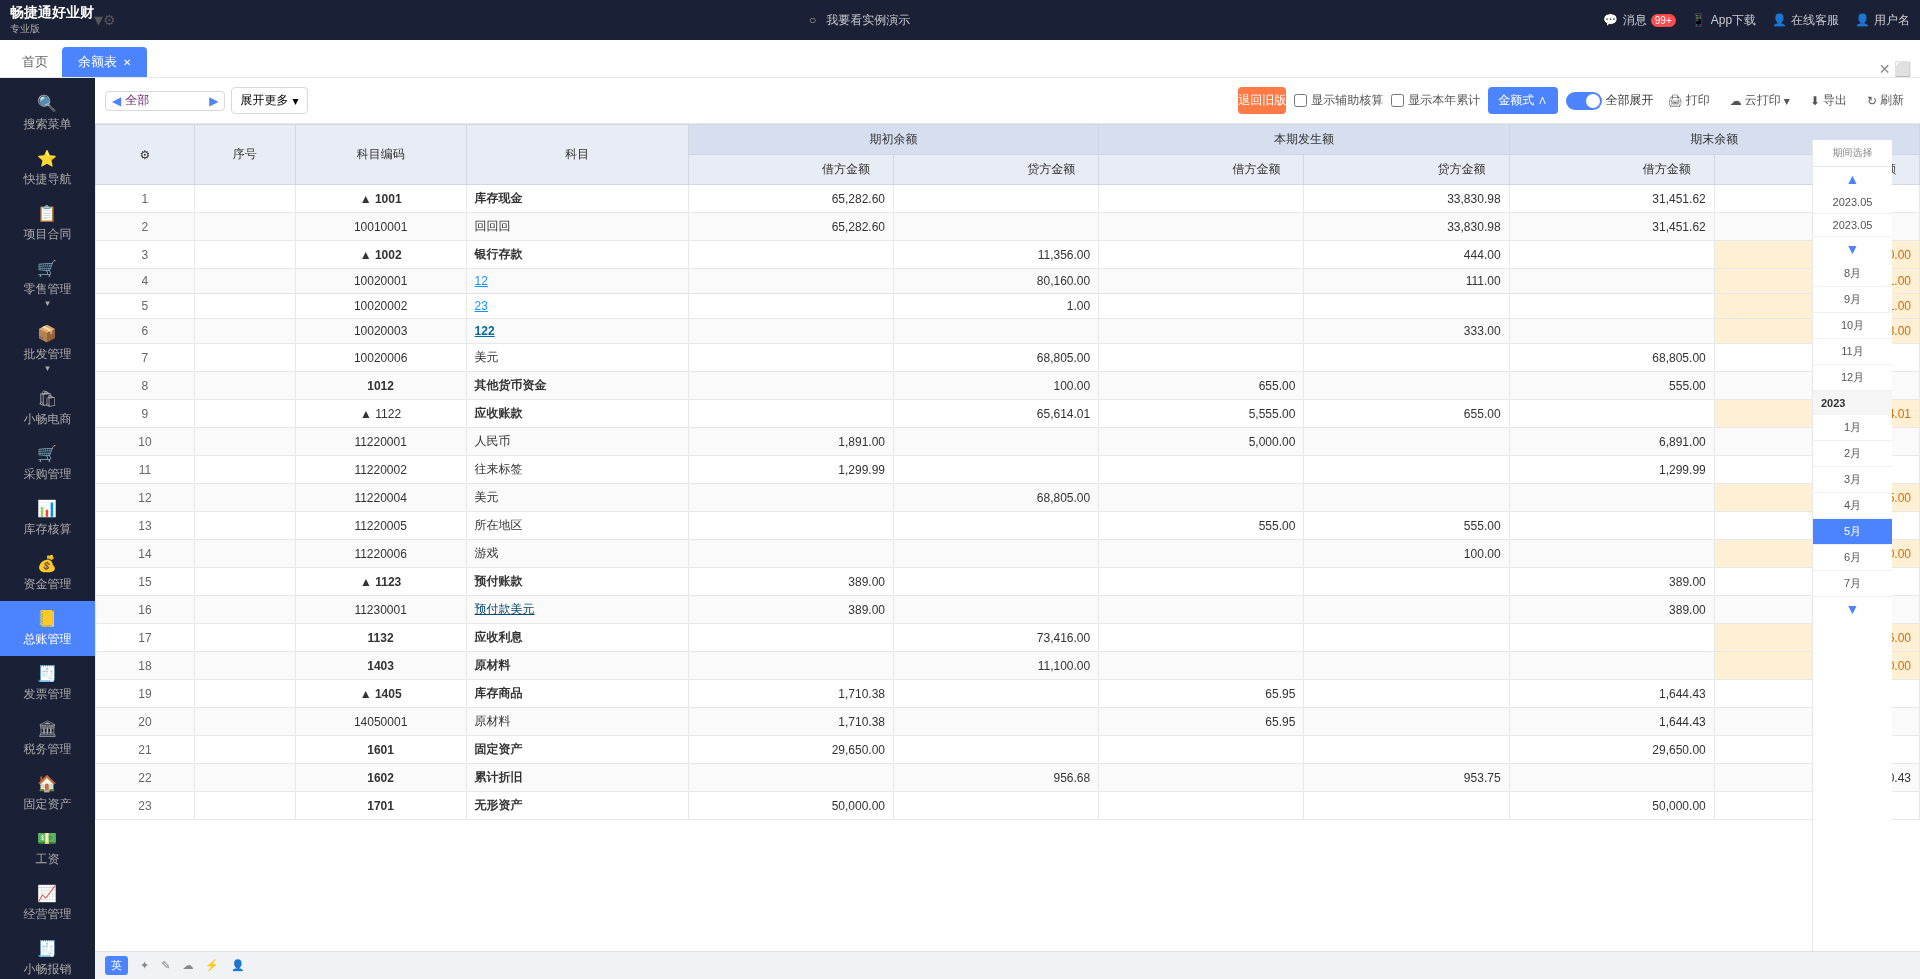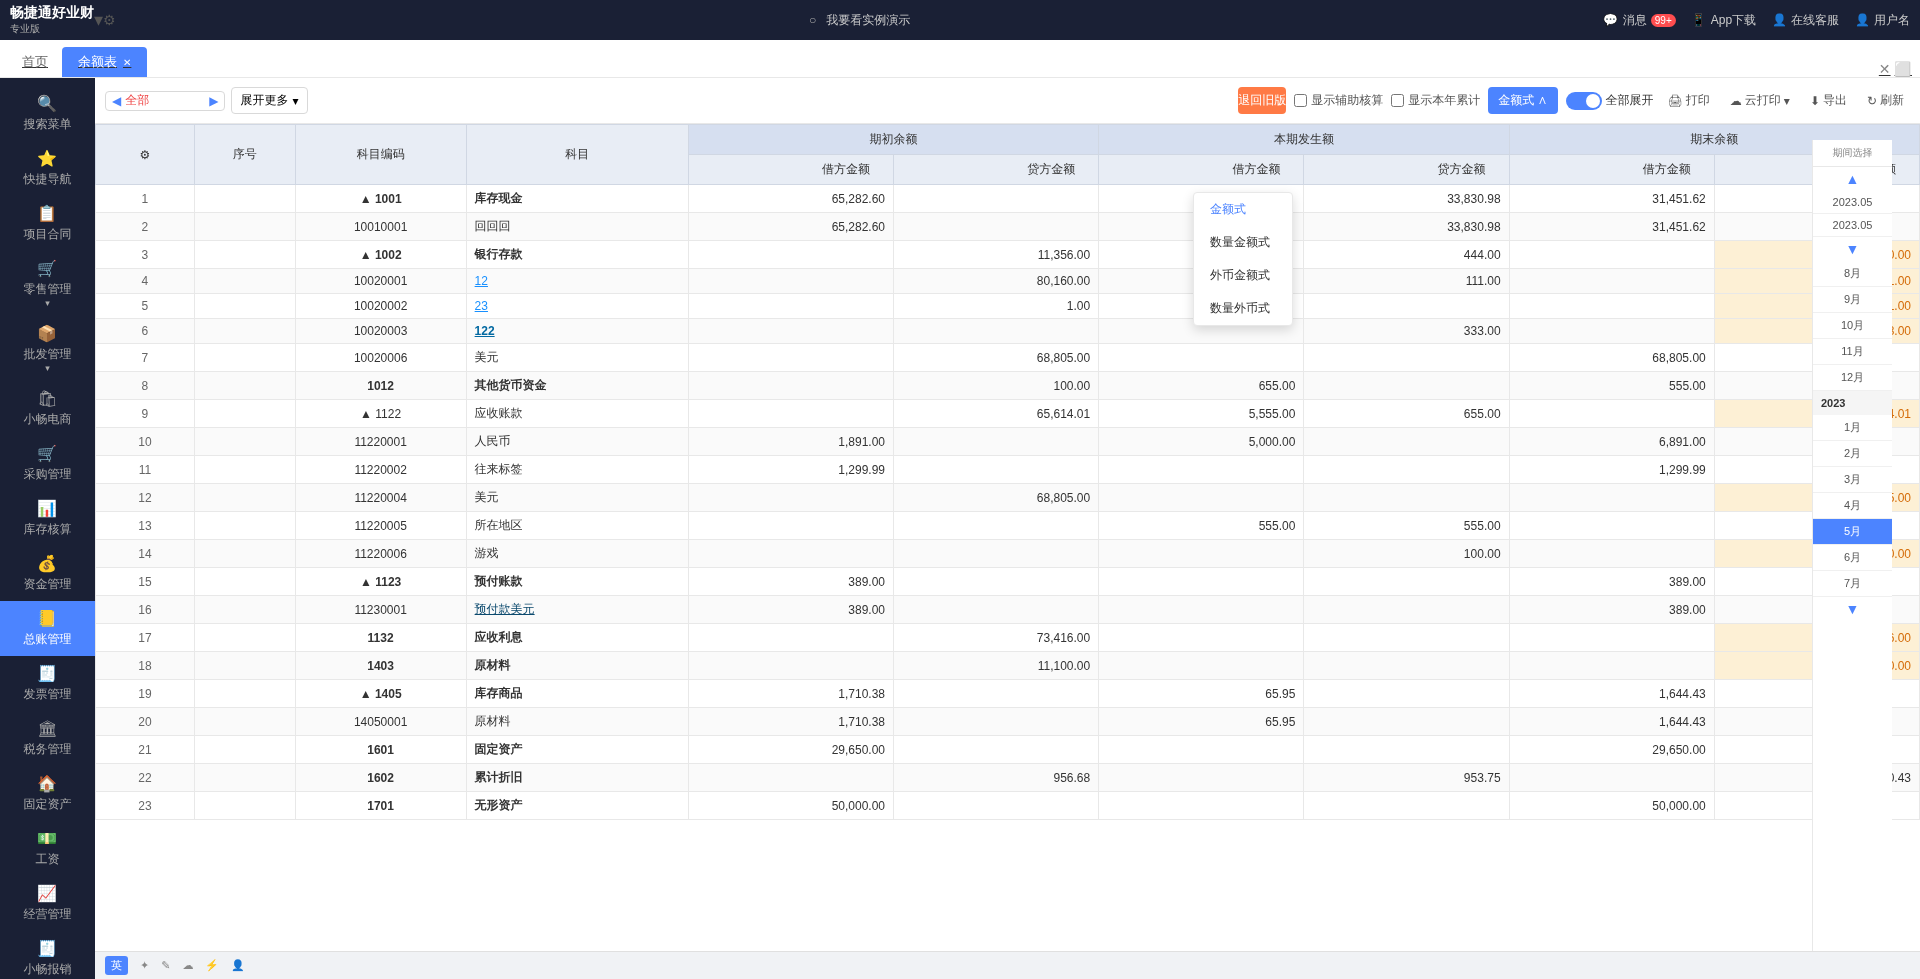--- a/index.html
+++ b/index.html
@@ -58,21 +58,20 @@
 
     
     .tab-bar {
       height: 38px;
       background: #fff;
       display: flex;
       align-items: flex-end;
       padding: 0 0 0 10px;
       border-bottom: 1px solid #e8e8e8;
       gap: 2px;
-      text-decoration: underline;
     }
     .tab {
       height: 30px;
       padding: 0 16px;
       display: flex;
       align-items: center;
       gap: 6px;
       cursor: pointer;
       font-size: 13px;
       border-top-left-radius: 4px;
@@ -157,21 +156,21 @@
       border-radius: 4px;
       padding: 2px 6px;
       gap: 4px;
       background: #fff;
     }
     .search-input {
       border: none;
       outline: none;
       font-size: 12px;
       width: 80px;
-      color: #ef4444;
+      color: #701a75;
     }
     .btn-expand {
       display: flex;
       align-items: center;
       gap: 4px;
       border: 1px solid #d9d9d9;
       border-radius: 4px;
       padding: 4px 8px;
       cursor: pointer;
       font-size: 12px;
@@ -657,21 +656,21 @@
                 <td class="amount-col">100.00</td>
                 <td class="amount-col">655.00</td>
                 <td class="amount-col"></td>
                 <td class="amount-col">555.00</td>
                 <td class="amount-col"></td>
               </tr>
               <tr>
                 <td class="row-number">9</td>
                 <td></td>
                 <td class="code-col" style="font-weight: normal;">▲ 1122</td>
-                <td class="name-col" style="font-weight: normal; margin-top: 27px;">应收账款</td>
+                <td class="name-col" style="font-weight: bold; margin-top: 27px;">应收账款</td>
                 <td class="amount-col"></td>
                 <td class="amount-col">65,614.01</td>
                 <td class="amount-col">5,555.00</td>
                 <td class="amount-col">655.00</td>
                 <td class="amount-col"></td>
                 <td class="amount-col" style="background: rgb(253, 240, 213); color: rgb(212, 107, 8);">60,714.01</td>
               </tr>
               <tr>
                 <td class="row-number">10</td>
                 <td></td>
@@ -861,26 +860,20 @@
         <div class="period-item">3月</div>
         <div class="period-item">4月</div>
         <div class="period-item active">5月</div>
         <div class="period-item">6月</div>
         <div class="period-item">7月</div>
         <div class="period-nav">▼</div>
       </div>
 
     </div>
 
-    <div class="dropdown-menu">
-      <div class="dropdown-item active">金额式</div>
-      <div class="dropdown-item">数量金额式</div>
-      <div class="dropdown-item">外币金额式</div>
-      <div class="dropdown-item">数量外币式</div>
-    </div>
 
     <div class="status-bar">
       <span style="cursor:pointer; background:#4c84ff; color:white; padding:2px 6px; border-radius:3px;">英</span>
       <span style="cursor:pointer;">✦</span>
       <span style="cursor:pointer;">✎</span>
       <span style="cursor:pointer;">☁</span>
       <span style="cursor:pointer;">⚡</span>
       <span style="cursor:pointer;">👤</span>
     </div>
   </div>

